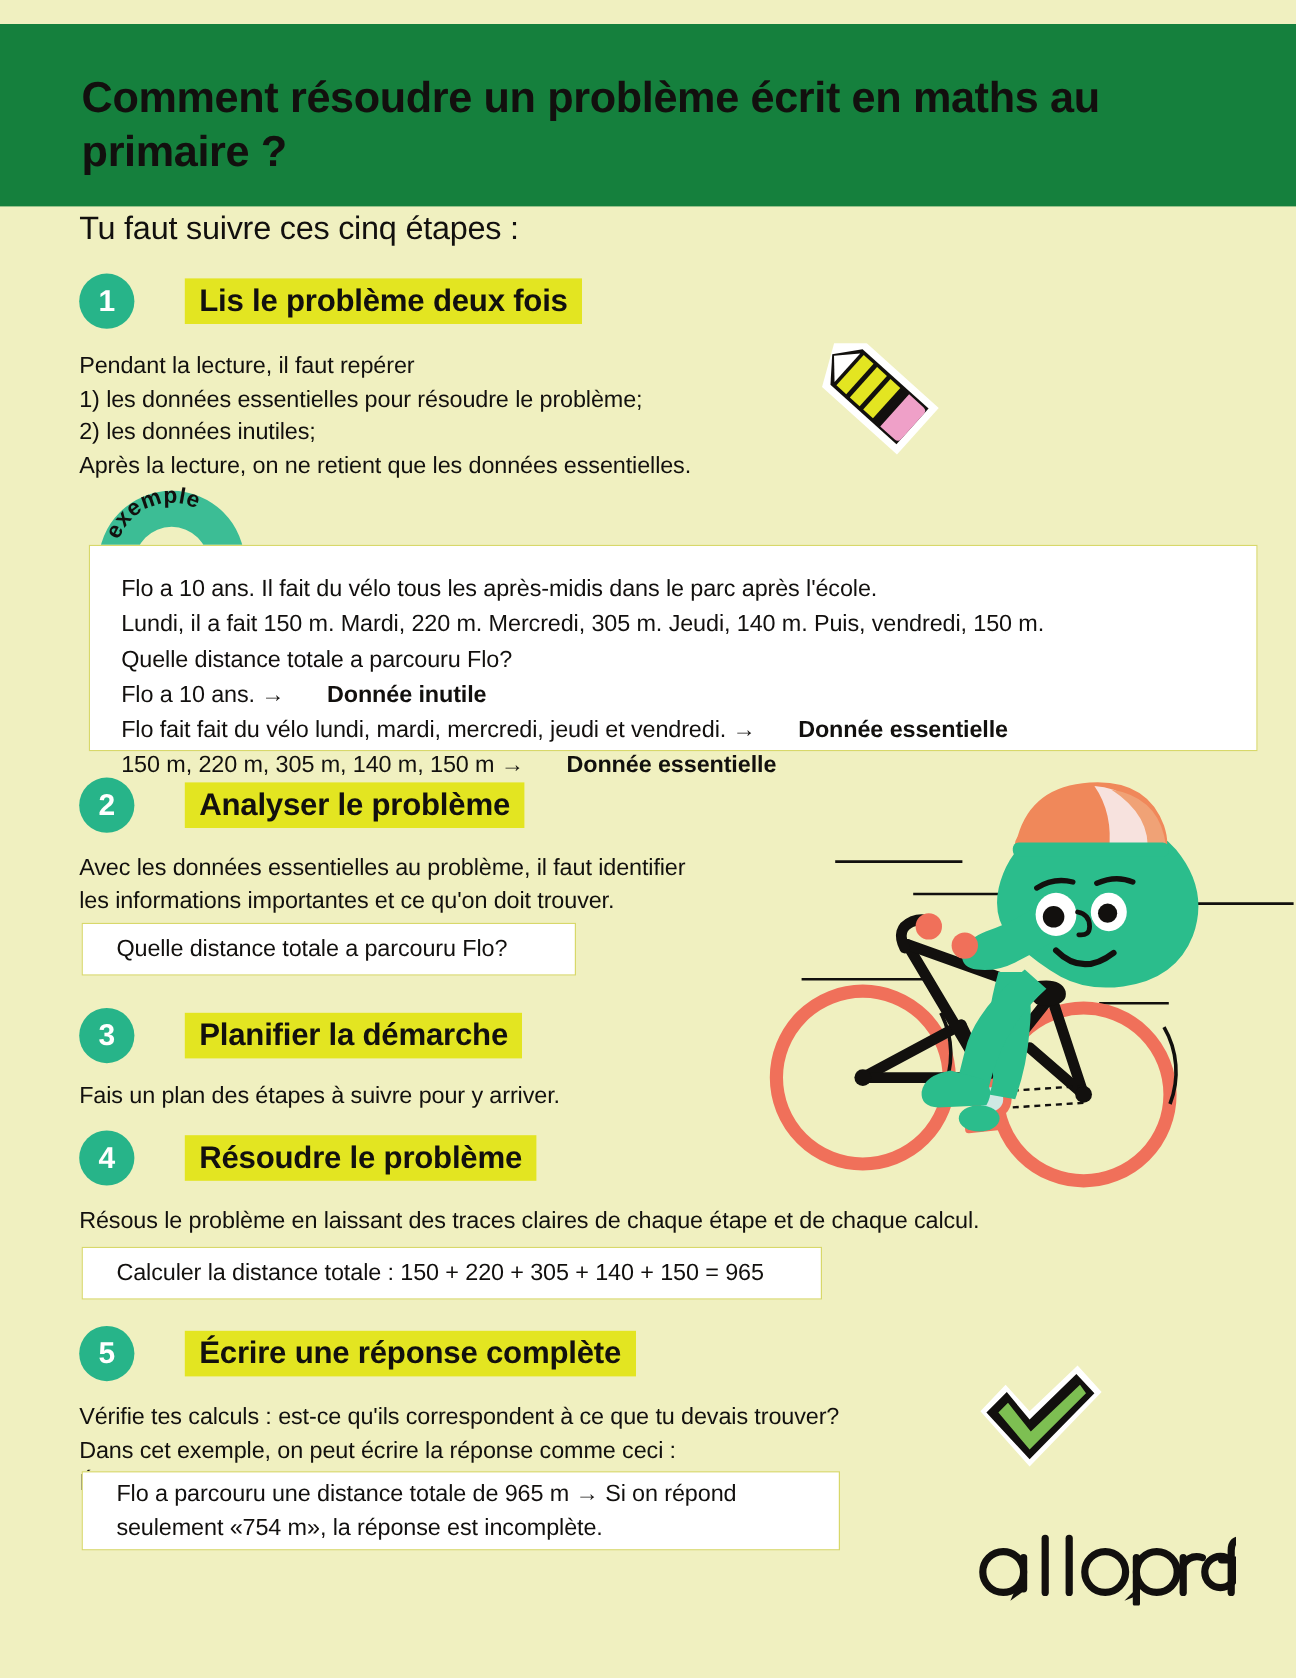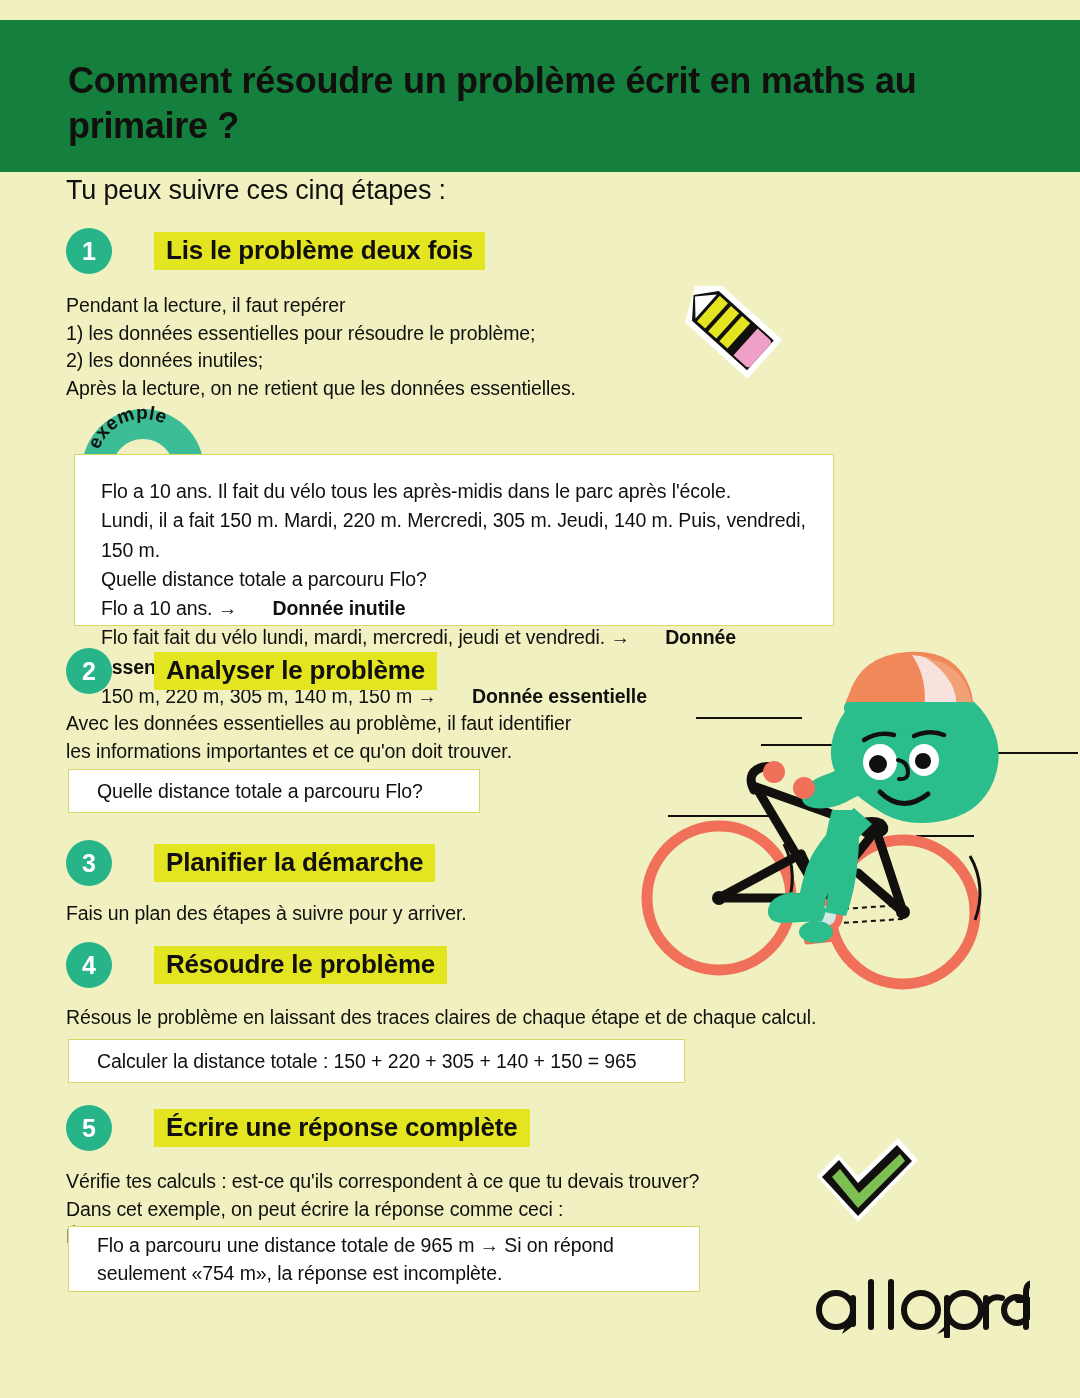--- a/index.html
+++ b/index.html
@@ -143,21 +143,21 @@
 </style>
 </head>
 <body>
 
 <div class="page">
 
   <div class="header">
     <div class="header-title">Comment résoudre un problème écrit en maths au primaire ?</div>
   </div>
 
-  <div class="intro">Tu peux suivre ces cinq étapes :</div>
+  <div class="intro">Tu faut suivre ces cinq étapes :</div>
 
   <div class="step-head" style="left:66px; top:228px;">
     <div class="badge">1</div>
     <div class="step-title">Lis le problème deux fois</div>
   </div>
 
   <div class="body-text" style="left:66px; top:292px; width:640px;">
     <div>Pendant la lecture, il faut repérer</div>
     <div>1) les données essentielles pour résoudre le problème;</div>
     <div>2) les données inutiles;</div>
@@ -190,21 +190,21 @@
       <path d="M4 64 A61 61 0 0 1 126 64 L96 64 A31 31 0 0 0 34 64 Z" fill="#3cbd95"></path>
       <defs>
         <path id="arcpath" d="M18 60 A47 47 0 0 1 112 60" fill="none"></path>
       </defs>
       <text font-family="Liberation Sans, sans-serif" font-size="19" font-weight="bold" fill="#12100e" letter-spacing="0.5">
         <textPath href="#arcpath" startOffset="11%">exemple</textPath>
       </text>
     </svg>
   </div>
 
-  <div class="example-box" style="left:74px; top:454px; width:760px; height:172px;">
+  <div class="example-box" style="left:74px; top:454px; width:974px; height:172px;">
     <div><span>Flo a 10 ans. Il fait du vélo tous les après-midis dans le parc après l'école.</span></div>
     <div><span>Lundi, il a fait 150 m. Mardi, 220 m. Mercredi, 305 m. Jeudi, 140 m. Puis, vendredi, 150 m.</span></div>
     <div><span>Quelle distance totale a parcouru Flo?</span></div>
     <div><span>Flo a 10 ans. → </span><b>Donnée inutile</b></div>
     <div><span>Flo fait fait du vélo lundi, mardi, mercredi, jeudi et vendredi. → </span><b>Donnée essentielle</b></div>
     <div><span>150 m, 220 m, 305 m, 140 m, 150 m → </span><b>Donnée essentielle</b></div>
   </div>
 
   <div class="step-head" style="left:66px; top:648px;">
     <div class="badge">2</div>

